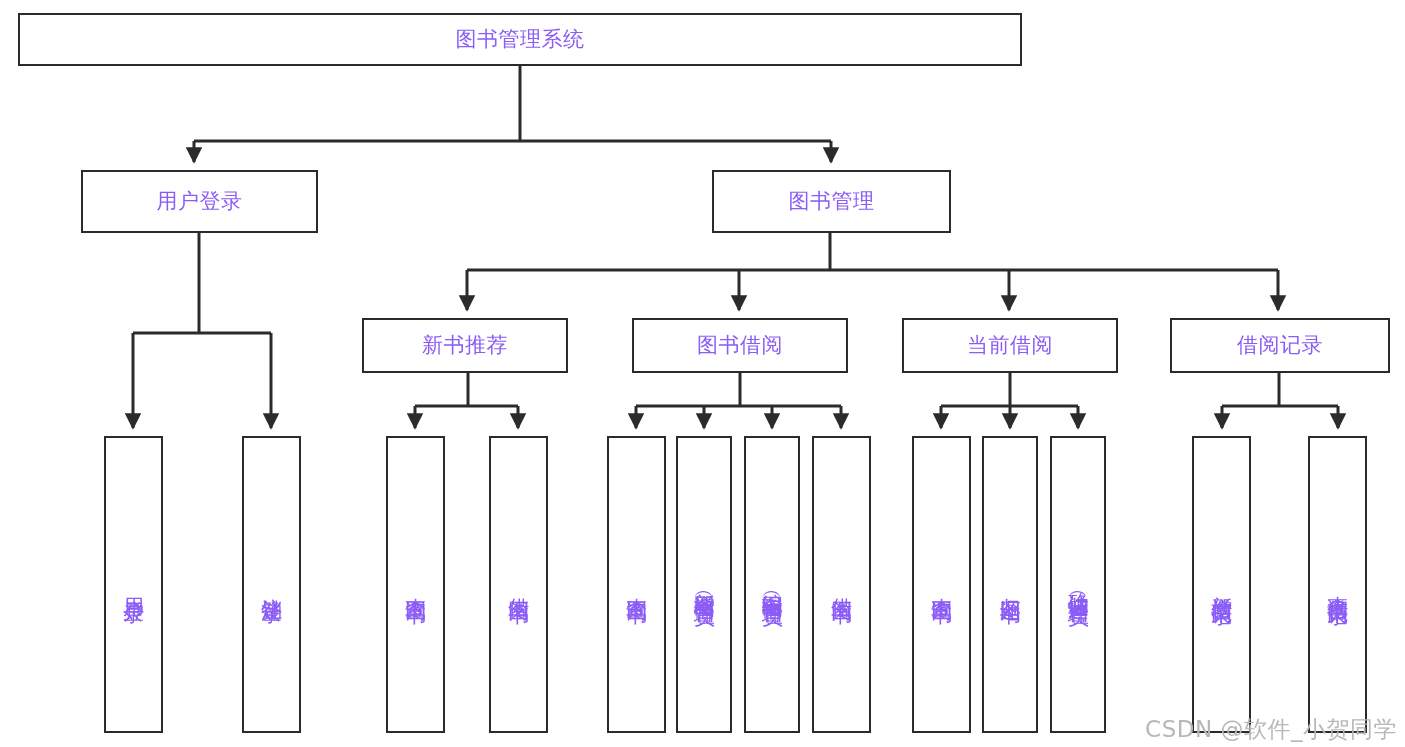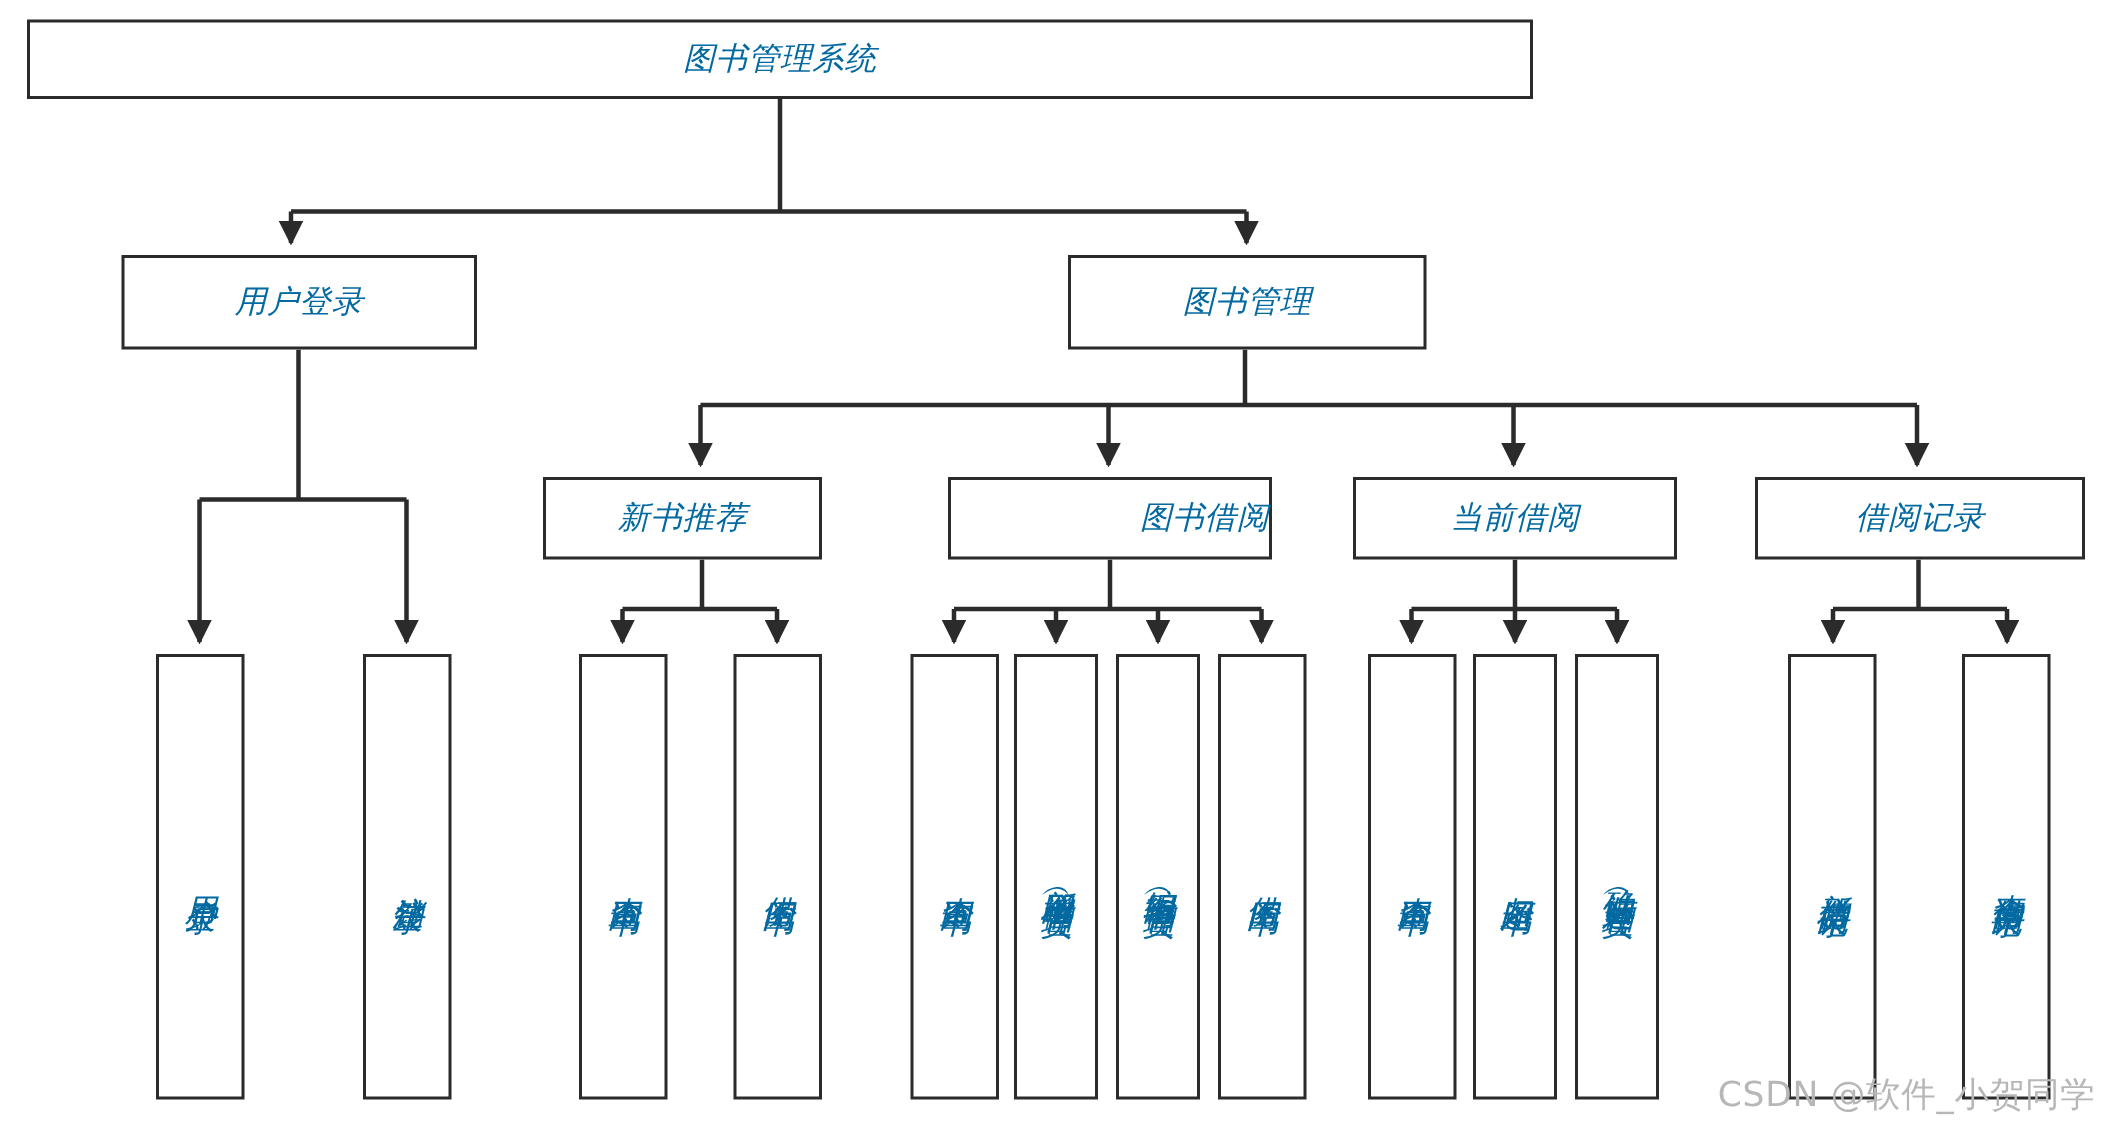--- a/index.html
+++ b/index.html
@@ -30,26 +30,25 @@
     position: absolute;
     box-sizing: border-box;
     background: #ffffff;
     border: 2px solid #2b2b2b;
     display: flex;
     align-items: center;
     justify-content: center;
     z-index: 3;
   }
   .node .lbl {
-    color: #0369a1;
+    color: #8b5cf6;
     font-size: 21px;
     line-height: 1.15;
     letter-spacing: 0.5px;
     white-space: nowrap;
-    font-style: italic;
   }
   .node.vert {
     align-items: center;
     justify-content: center;
   }
   .node.vert .lbl {
     writing-mode: vertical-rl;
     text-orientation: upright;
     font-size: 21px;
     line-height: 1.45;
@@ -126,24 +125,24 @@
     <span class="lbl">图书管理系统</span>
   </div>
 
   <div class="node" style="left:81px; top:170px; width:237px; height:63px;">
     <span class="lbl">用户登录</span>
   </div>
   <div class="node" style="left:712px; top:170px; width:239px; height:63px;">
     <span class="lbl">图书管理</span>
   </div>
 
-  <div class="node" style="left:362px; top:318px; width:186px; height:55px;">
+  <div class="node" style="left:362px; top:318px; width:206px; height:55px;">
     <span class="lbl">新书推荐</span>
   </div>
-  <div class="node" style="left:632px; top:318px; width:216px; height:55px;justify-content:flex-end;">
+  <div class="node" style="left:632px; top:318px; width:216px; height:55px;">
     <span class="lbl">图书借阅</span>
   </div>
   <div class="node" style="left:902px; top:318px; width:216px; height:55px;">
     <span class="lbl">当前借阅</span>
   </div>
   <div class="node" style="left:1170px; top:318px; width:220px; height:55px;justify-content:center;">
     <span class="lbl">借阅记录</span>
   </div>
 
   <div class="node vert" style="left:104px; top:436px; width:59px; height:297px;">

